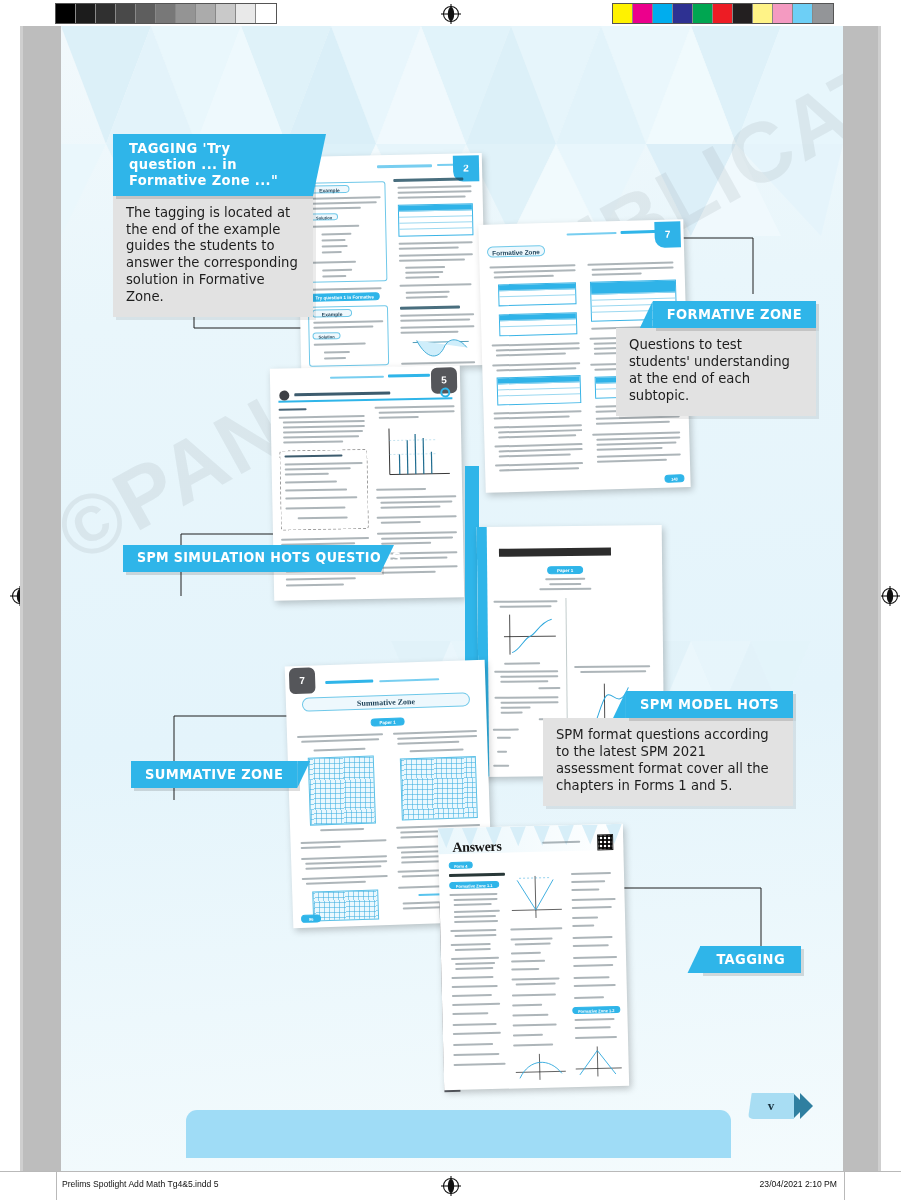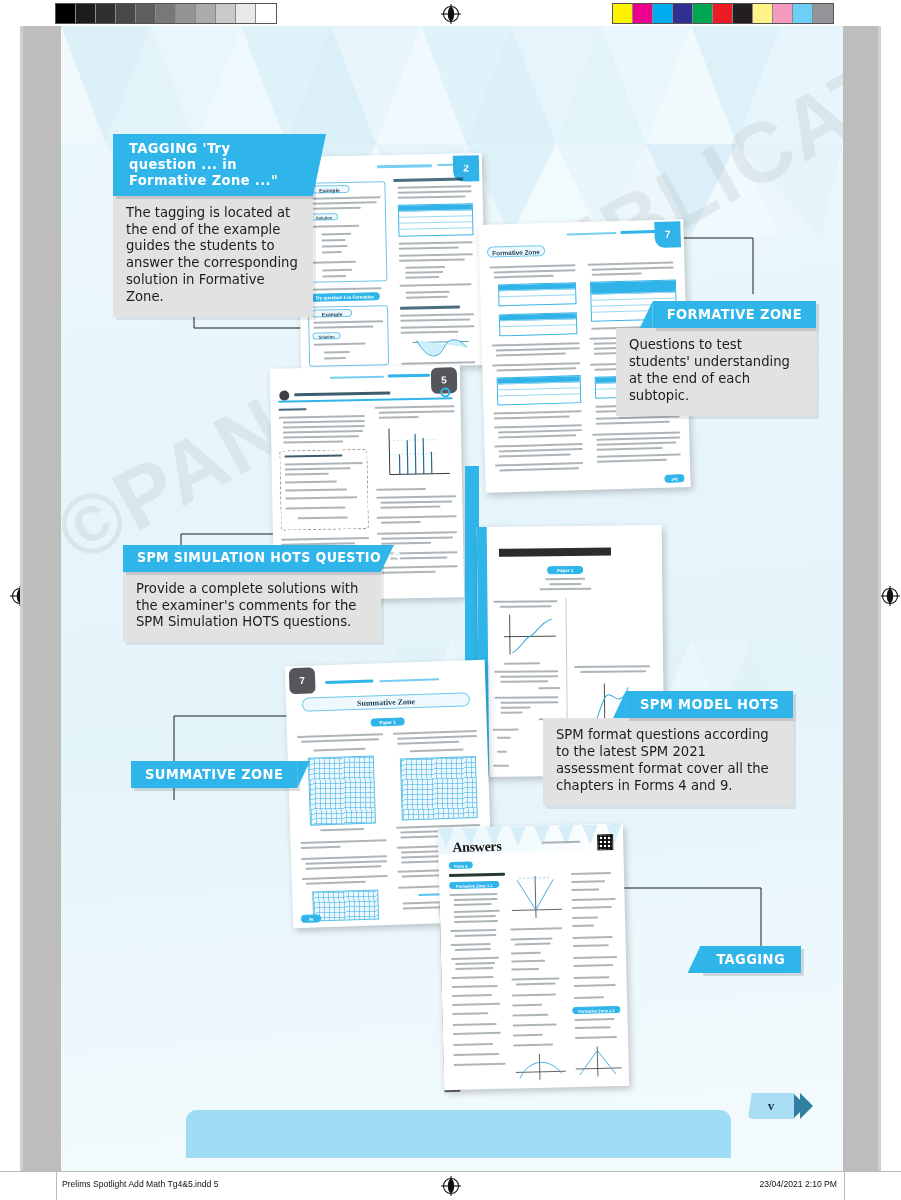--- a/index.html
+++ b/index.html
@@ -713,29 +713,28 @@
         <div class="notch-l" style="width:13px;left:-13px"></div>
       </div>
       <div class="body">Questions to test students' understanding at the end of each subtopic.</div>
     </div>
 
     <div class="callout" style="left:62px; top:519px; width:258px;">
       <div class="tag-flag" style="display:block">
         <div class="tag" style="display:block; font-size:14px; padding:5px 14px 6px 14px; white-space:nowrap;">SPM SIMULATION HOTS QUESTIONS</div>
         <div class="notch-r" style="width:13px;right:-13px"></div>
       </div>
-      <div class="body">Provide a complete solutions with the examiner's comments for the SPM Simulation HOTS questions.</div>
     </div>
 
     <div class="callout right-tag" style="left:482px; top:665px; width:250px;">
       <div class="tag-flag" style="display:inline-block;margin-left:16px">
         <div class="tag" style="font-size:14.5px; padding:5px 14px 6px 14px;">SPM MODEL HOTS</div>
         <div class="notch-l" style="width:13px;left:-13px"></div>
       </div>
-      <div class="body">SPM format questions according to the latest SPM 2021 assessment format cover all the chapters in Forms 4 and 9.</div>
+      <div class="body">SPM format questions according to the latest SPM 2021 assessment format cover all the chapters in Forms 1 and 5.</div>
     </div>
 
     <div class="callout" style="left:70px; top:735px; width:215px;">
       <div class="tag-flag" style="display:inline-block">
         <div class="tag" style="font-size:14.5px; padding:5px 14px 6px 14px;">SUMMATIVE ZONE</div>
         <div class="notch-r" style="width:13px;right:-13px"></div>
       </div>
     </div>
 
     <div class="callout right-tag" style="left:545px; top:920px; width:195px;">

